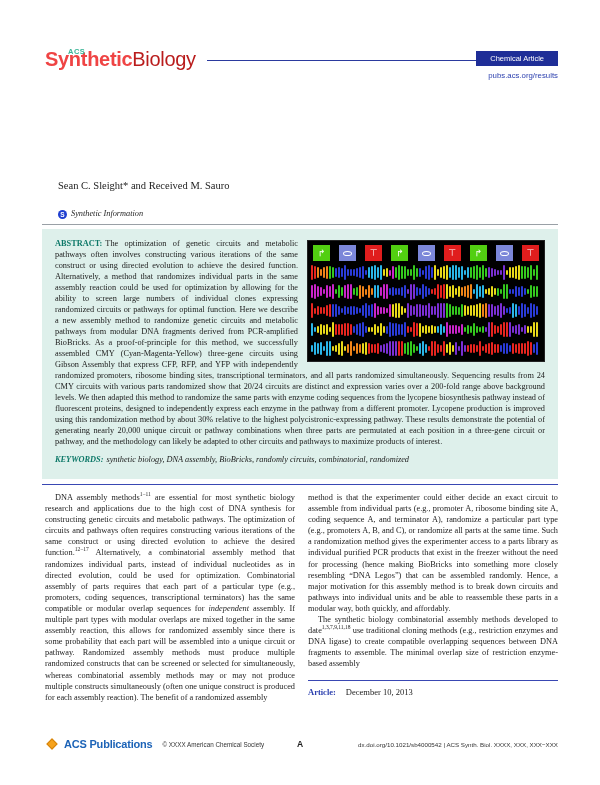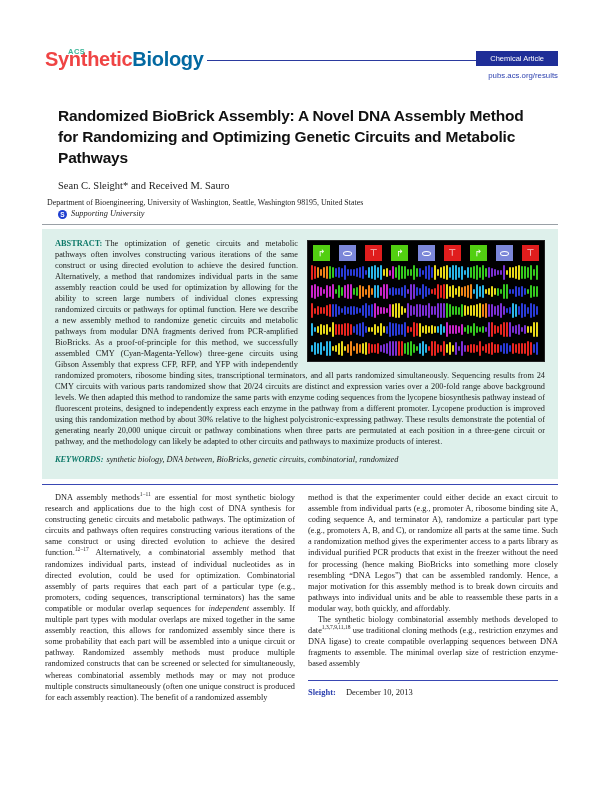--- a/index.html
+++ b/index.html
@@ -8,21 +8,21 @@
     position:relative; width:600px; height:785px; margin:0 auto;
     background:#ffffff; overflow:hidden;
     font-family:"Liberation Serif", serif; color:#1c1c1c;
   }
 
   
   .header { position:absolute; top:44px; left:45px; width:513px; height:50px; }
   .logo { position:absolute; left:0; top:4px; font-family:"Liberation Sans",sans-serif; font-size:20px; line-height:22px; white-space:nowrap; }
   .logo .acs-small { position:absolute; left:23px; top:-7px; font-size:7.5px; font-weight:bold; letter-spacing:.5px; color:#3ab597; }
   .logo .lg1 { font-weight:bold; color:#ef4444; letter-spacing:-0.3px; }
-  .logo .lg2 { font-weight:bold; color:#0369a1; letter-spacing:-0.3px; }
+  .logo .lg2 { font-weight:normal; color:#b91c1c; letter-spacing:-0.3px; }
   .header-line { position:absolute; left:162px; right:82px; top:16px; border-top:1.6px solid #2b3a9e; }
   .badge { position:absolute; right:0; top:7px; background:#1f2e97; color:#fff;
            font-family:"Liberation Sans",sans-serif; font-size:7.5px; padding:2.5px 14px 3px 14px; }
   .site { position:absolute; right:0; top:27px; color:#2b3fae; font-family:"Liberation Sans",sans-serif; font-size:7.8px; }
 
   
   .title { position:absolute; top:105px; left:58px; width:488px;
            font-family:"Liberation Sans",sans-serif; font-weight:bold;
            font-size:15.5px; line-height:21px; color:#111; letter-spacing:-0.2px; }
   .authors { position:absolute; top:180px; left:58px; font-size:10.5px; }
@@ -75,24 +75,22 @@
 
   <div class="header">
     <div class="logo">
       <span class="acs-small">ACS</span><span class="lg1">Synthetic</span><span class="lg2">Biology</span>
     </div>
     <div class="header-line"></div>
     <div class="badge">Chemical Article</div>
     <div class="site">pubs.acs.org/results</div>
   </div>
 
-  <div class="title">Randomized BioBrick Assembly: A Novel DNA Assembly Method for Randomizing and Optimizing Genetic Circuits and Metabolic Pathways</div>
   <div class="authors">Sean C. Sleight* and Received M. Sauro</div>
-  <div class="affiliation">Department of Bioengineering, University of Washington, Seattle, Washington 98195, United States</div>
-  <div class="supporting"><span class="s-icon">S</span><span>Supporting University</span></div>
+  <div class="supporting"><span class="s-icon">S</span><span>Synthetic Information</span></div>
   <div class="divider"></div>
 
   <div class="abstract-box">
     <div class="abstract-graphic" style="background: rgb(0, 0, 0);">
         <div class="blocks-row">
           <div class="gblock" style="background: rgb(82, 207, 17);">
             <span class="gi">↱</span>
           </div>
           <div class="gblock" style="background: rgb(124, 135, 217);">
             <span class="gi-rbs"></span>
@@ -504,31 +502,40 @@
           <span class="trace-bar" style="background: rgb(232, 37, 31); height: 11.2px;"></span>
           <span class="trace-bar" style="background: rgb(232, 37, 31); height: 10.3px;"></span>
           <span class="trace-bar" style="background: rgb(232, 37, 31); height: 11.6px;"></span>
           <span class="trace-bar" style="background: rgb(232, 37, 31); height: 15.7px;"></span>
           <span class="trace-bar" style="background: rgb(232, 37, 31); height: 13.8px;"></span>
           <span class="trace-bar" style="background: rgb(42, 59, 216); height: 8.3px;"></span>
           <span class="trace-bar" style="background: rgb(42, 59, 216); height: 13.6px;"></span>
         </div>
       </div>
     <p class="abs-text"><span class="abs-label">ABSTRACT:</span><span>The optimization of genetic circuits and metabolic pathways often involves constructing various iterations of the same construct or using directed evolution to achieve the desired function. Alternatively, a method that randomizes individual parts in the same assembly reaction could be used for optimization by allowing for the ability to screen large numbers of individual clones expressing randomized circuits or pathways for optimal function. Here we describe a new assembly method to randomize genetic circuits and metabolic pathways from modular DNA fragments derived from PCR-amplified BioBricks. As a proof-of-principle for this method, we successfully assembled CMY (Cyan-Magenta-Yellow) three-gene circuits using Gibson Assembly that express CFP, RFP, and YFP with independently randomized promoters, ribosome binding sites, transcriptional terminators, and all parts randomized simultaneously. Sequencing results from 24 CMY circuits with various parts randomized show that 20/24 circuits are distinct and expression varies over a 200-fold range above background levels. We then adapted this method to randomize the same parts with enzyme coding sequences from the lycopene biosynthesis pathway instead of fluorescent proteins, designed to independently express each enzyme in the pathway from a different promoter. Lycopene production is improved using this randomization method by about 30% relative to the highest polycistronic-expressing pathway. These results demonstrate the potential of generating nearly 20,000 unique circuit or pathway combinations when three parts are permutated at each position in a three-gene circuit or pathway, and the methodology can likely be adapted to other circuits and pathways to maximize products of interest.</span></p>
-    <p class="kw-line"><span class="kw-label">KEYWORDS:</span><span>synthetic biology, DNA between, BioBricks, genetic circuits, combinatorial, randomized</span></p>
+    <p class="kw-line"><span class="kw-label">KEYWORDS:</span><span>synthetic biology, DNA assembly, BioBricks, randomly circuits, combinatorial, randomized</span></p>
   </div>
   <div class="abs-rule"></div>
 
   <div class="body">
     <div class="col">
       <p class="indent">DNA assembly methods<sup>1−11</sup> are essential for most synthetic biology research and applications due to the high cost of DNA synthesis for constructing genetic circuits and metabolic pathways. The optimization of circuits and pathways often requires constructing various iterations of the same construct or using directed evolution to achieve the desired function.<sup>12−17</sup> Alternatively, a combinatorial assembly method that randomizes individual parts, instead of individual nucleotides as in directed evolution, could be used for optimization. Combinatorial assembly of parts requires that each part of a particular type (e.g., promoters, coding sequences, transcriptional terminators) has the same compatible or modular overlap sequences for <i>independent</i> assembly. If multiple part types with modular overlaps are mixed together in the same assembly reaction, this allows for randomized assembly since there is some probability that each part will be assembled into a unique circuit or pathway. Randomized assembly methods must produce multiple randomized constructs that can be screened or selected for simultaneously, whereas combinatorial assembly methods may or may not produce multiple constructs simultaneously (often one unique construct is produced for each assembly reaction). The benefit of a randomized assembly</p>
     </div>
     <div class="col">
       <p>method is that the experimenter could either decide an exact circuit to assemble from individual parts (e.g., promoter A, ribosome binding site A, coding sequence A, and terminator A), randomize a particular part type (e.g., promoters A, B, and C), or randomize all parts at the same time. Such a randomization method gives the experimenter access to a parts library as individual purified PCR products that exist in the freezer without the need for processing (hence making BioBricks into something more closely resembling “DNA Legos”) that can be assembled randomly. Hence, a major motivation for this assembly method is to break down circuits and pathways into individual units and be able to reassemble these parts in a modular way, both quickly, and affordably.</p>
       <p class="indent">The synthetic biology combinatorial assembly methods developed to date<sup>1,3,7,9,11,18</sup> use traditional cloning methods (e.g., restriction enzymes and DNA ligase) to create compatible overlapping sequences between DNA fragments to assemble. The minimal overlap size of restriction enzyme-based assembly</p>
       <div class="received">
-        <span class="rec-label">Sleight:</span><span>December 10, 2013</span>
+        <span class="rec-label">Article:</span><span>December 10, 2013</span>
       </div>
     </div>
   </div>
 
+  <div class="footer">
+    <div class="pub-logo">
+      <span class="diamond"></span>
+      <span class="pub-name">ACS Publications</span>
+    </div>
+    <span class="copyright">© XXXX American Chemical Society</span>
+    <span class="page-letter">A</span>
+    <span class="doi">dx.doi.org/10.1021/sb4000542 | ACS Synth. Biol. XXXX, XXX, XXX−XXX</span>
+  </div>
 
 </div>
 
 </body></html>

